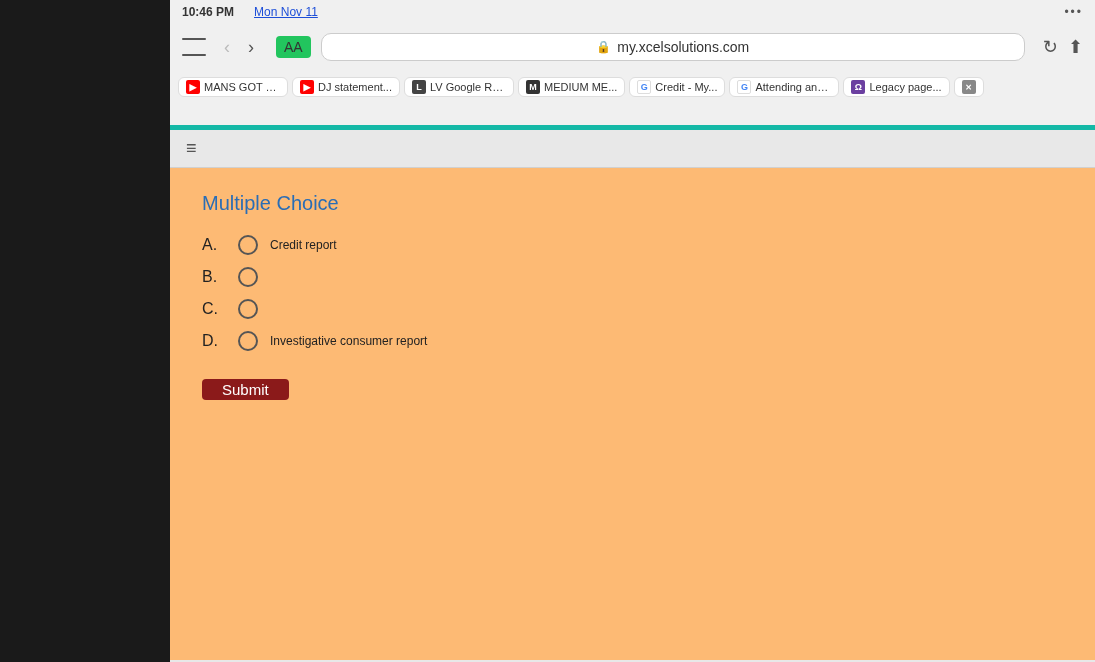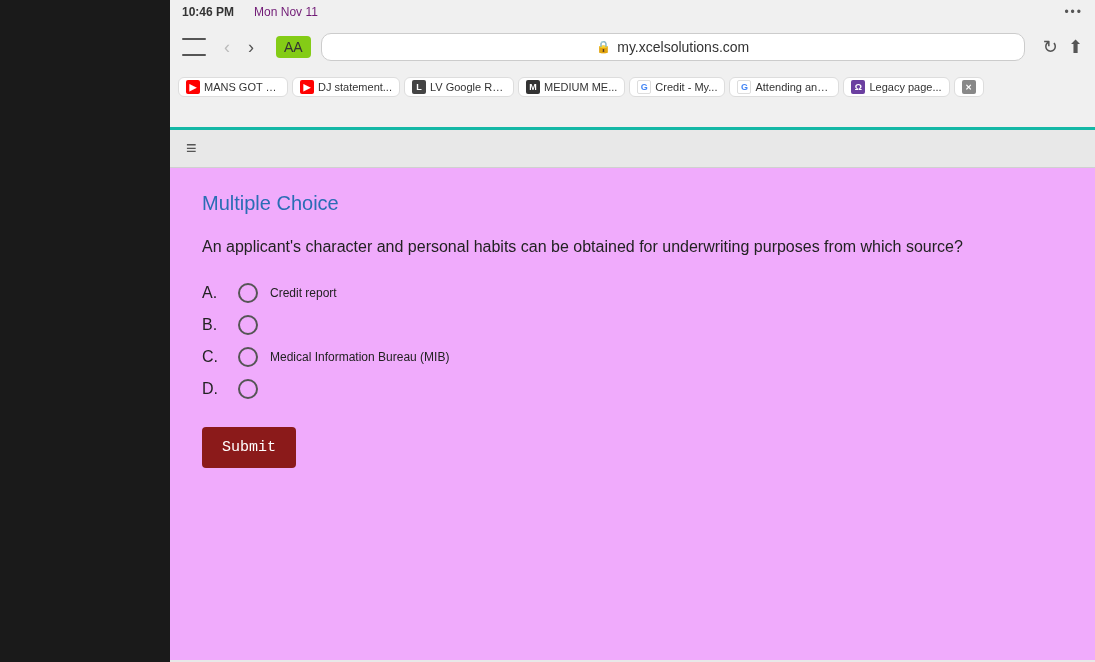--- a/index.html
+++ b/index.html
@@ -9,21 +9,21 @@
       height: 662px;
       background: #1a1a1a;
       font-family: -apple-system, 'Helvetica Neue', Arial, sans-serif;
       overflow: hidden;
       position: relative;
     }
 
     
     .browser-chrome {
       background: #f0f0f0;
-      border-bottom: 3px solid #14b8a6;
+      border-bottom: 5px solid #14b8a6;
       position: absolute;
       top: 0;
       left: 170px;
       right: 0;
       height: 130px;
     }
 
     .status-bar {
       display: flex;
       align-items: center;
@@ -32,21 +32,22 @@
       color: #333;
       height: 24px;
       gap: 20px;
     }
 
     .status-time {
       font-weight: 600;
     }
 
     .status-date {
-      color: #701a75;
+      color: #1d4ed8;
+      text-decoration: underline;
     }
 
     .status-dots {
       margin-left: auto;
       color: #555;
       letter-spacing: 2px;
     }
 
     .nav-bar {
       display: flex;
@@ -80,21 +81,21 @@
       padding: 2px 4px;
     }
 
     .nav-arrow.disabled {
       color: #bbb;
     }
 
     .aa-text {
       font-size: 14px;
       color: #333;
-      background: #84cc16;
+      background: #22c55e;
       padding: 3px 8px;
       border-radius: 4px;
       margin-left: 8px;
     }
 
     .address-bar {
       flex: 1;
       display: flex;
       align-items: center;
       justify-content: center;
@@ -189,21 +190,21 @@
       border-bottom: 1px solid #d0d0d0;
     }
 
     .hamburger {
       font-size: 18px;
       color: #555;
       cursor: pointer;
     }
 
     .quiz-container {
-      background: #f0abfc;
+      background: #fdba74;
       margin: 0;
       padding: 24px 32px;
       min-height: calc(100% - 40px);
     }
 
     .quiz-type {
       color: #2a6db5;
       font-size: 20px;
       font-weight: 500;
       margin-bottom: 20px;
@@ -251,26 +252,25 @@
 
     .option-text {
       font-size: 12px;
       color: #222;
     }
 
     .submit-btn {
       background: #8b1a1a;
       color: #fff;
       border: none;
-      padding: 12px 20px;
+      padding: 2px 20px;
       font-size: 15px;
       font-weight: 500;
       border-radius: 4px;
       cursor: pointer;
-      font-family: Liberation Mono, monospace;
     }
 
     
     .left-panel {
       position: absolute;
       top: 0;
       left: 0;
       width: 170px;
       height: 662px;
       background: #1a1a1a;
@@ -346,38 +346,37 @@
 </div>
 
 <div class="content-area">
 
   <div class="menu-bar">
     <span class="hamburger">≡</span>
   </div>
 
   <div class="quiz-container">
     <div class="quiz-type">Multiple Choice</div>
-    <div class="quiz-question">An applicant's character and personal habits can be obtained for underwriting purposes from which source?</div>
 
     <div class="answer-options">
       <div class="answer-option">
         <span class="option-letter">A.</span>
         <span class="radio-circle"></span>
         <span class="option-text">Credit report</span>
       </div>
       <div class="answer-option">
         <span class="option-letter">B.</span>
         <span class="radio-circle"></span>
       </div>
       <div class="answer-option">
         <span class="option-letter">C.</span>
         <span class="radio-circle"></span>
-        <span class="option-text">Medical Information Bureau (MIB)</span>
       </div>
       <div class="answer-option">
         <span class="option-letter">D.</span>
         <span class="radio-circle"></span>
+        <span class="option-text">Investigative consumer report</span>
       </div>
     </div>
 
     <button class="submit-btn">Submit</button>
   </div>
 </div>
 
 </body></html>

